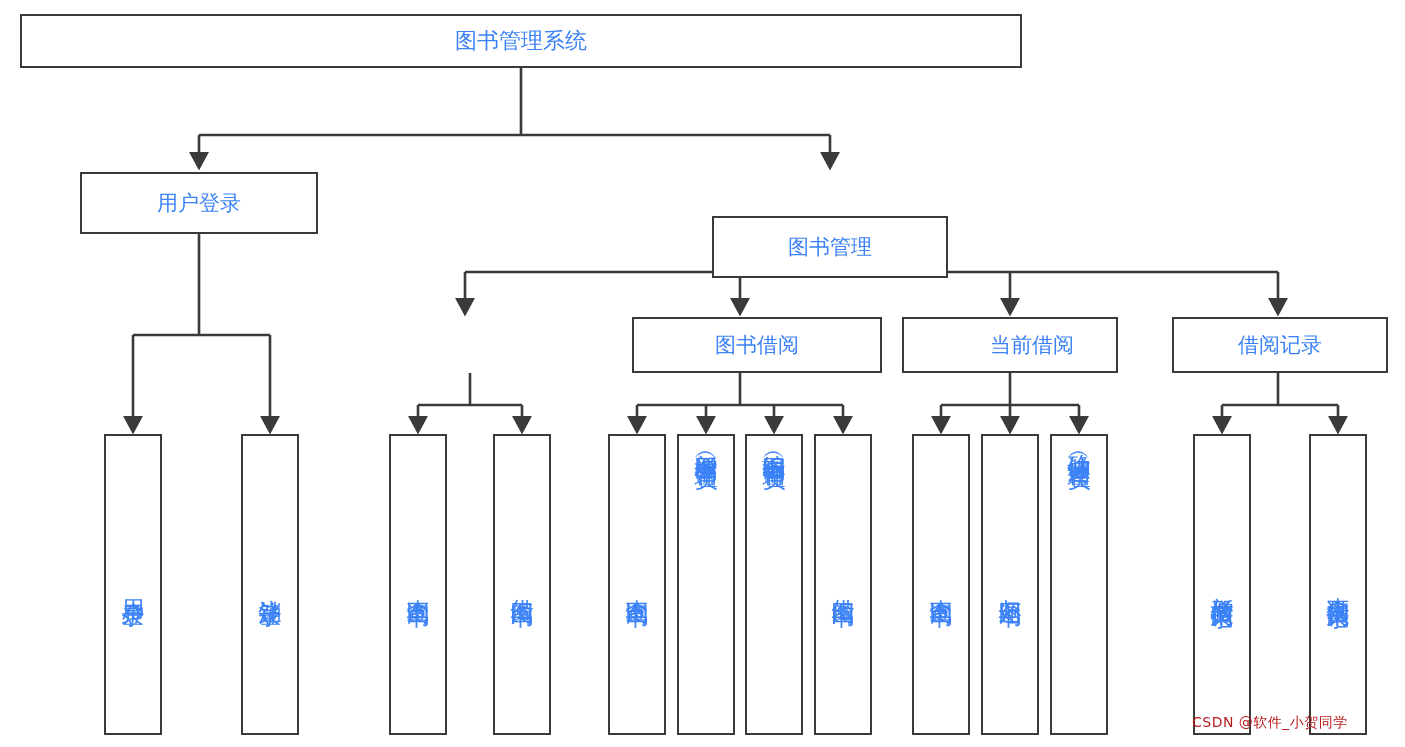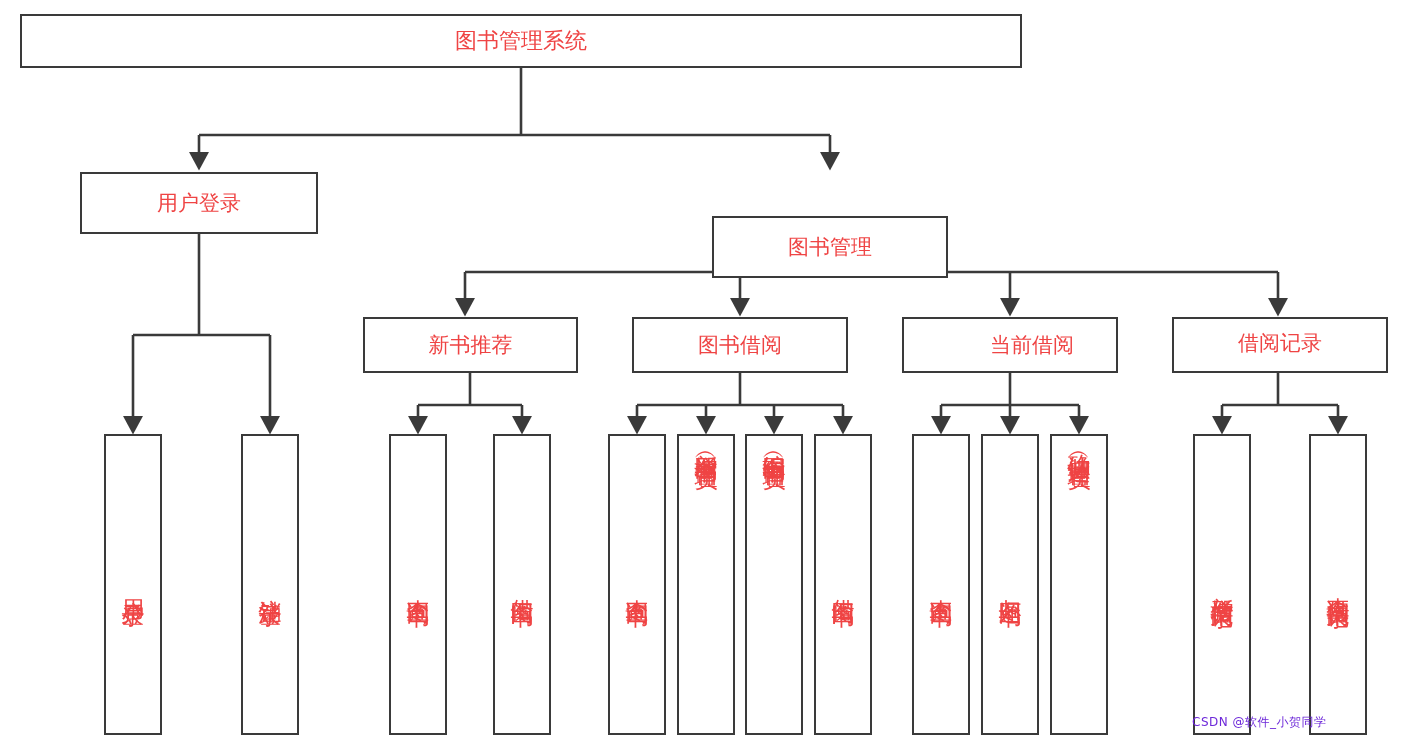--- a/index.html
+++ b/index.html
@@ -31,21 +31,21 @@
     position: absolute;
     box-sizing: border-box;
     background: #ffffff;
     border: 2.5px solid #3a3a3a;
     display: flex;
     align-items: center;
     justify-content: center;
     overflow: hidden;
   }
   .node-label {
-    color: #ef4444;
+    color: #3b82f6;
     line-height: 1.18;
     white-space: pre;
   }
   .node.horizontal .node-label {
     font-size: 21px;
   }
   .node.root .node-label {
     font-size: 22px;
   }
   .node.vertical {
@@ -61,22 +61,22 @@
     line-height: 1;
     display: block;
   }
   .node.vertical.centered {
     align-items: center;
   }
   .watermark {
     position: absolute;
     left: 1192px;
     top: 714px;
-    font-size: 12px;
-    color: #6d28d9;
+    font-size: 14px;
+    color: #b91c1c;
     letter-spacing: 0.5px;
     white-space: nowrap;
   }
 </style>
 </head>
 <body>
 
 <div id="diagram-root">
 
   <svg class="connectors" viewBox="0 0 1405 747" xmlns="http://www.w3.org/2000/svg">
@@ -134,33 +134,30 @@
   </div>
 
   <div class="node horizontal" style="left:80px; top:172px; width:238px; height:62px;">
     <span class="node-label">用户登录</span>
   </div>
 
   <div class="node horizontal" style="left:712px; top:172px; width:236px; height:62px;margin-top:44px;">
     <span class="node-label">图书管理</span>
   </div>
 
-  <div class="node horizontal" style="left:363px; top:317px; width:215px; height:56px;">
-    <span class="node-label">新书推荐</span>
-  </div>
-
-  <div class="node horizontal" style="left:632px; top:317px; width:216px; height:56px;">
+
+  <div class="node horizontal" style="left:632px; top:317px; width:250px; height:56px;">
     <span class="node-label">图书借阅</span>
   </div>
 
   <div class="node horizontal" style="left:902px; top:317px; width:216px; height:56px;padding-left:44px;">
     <span class="node-label">当前借阅</span>
   </div>
 
-  <div class="node horizontal" style="left:1172px; top:317px; width:216px; height:56px;font-family:Liberation Mono, monospace;">
+  <div class="node horizontal" style="left:1172px; top:317px; width:216px; height:56px;">
     <span class="node-label">借阅记录</span>
   </div>
 
   <div class="node vertical centered" style="left:104px; top:434px; width:58px; height:301px;">
     <span class="node-label">用户登录</span>
   </div>
 
   <div class="node vertical centered" style="left:241px; top:434px; width:58px; height:301px;">
     <span class="node-label">注销登录</span>
   </div>

